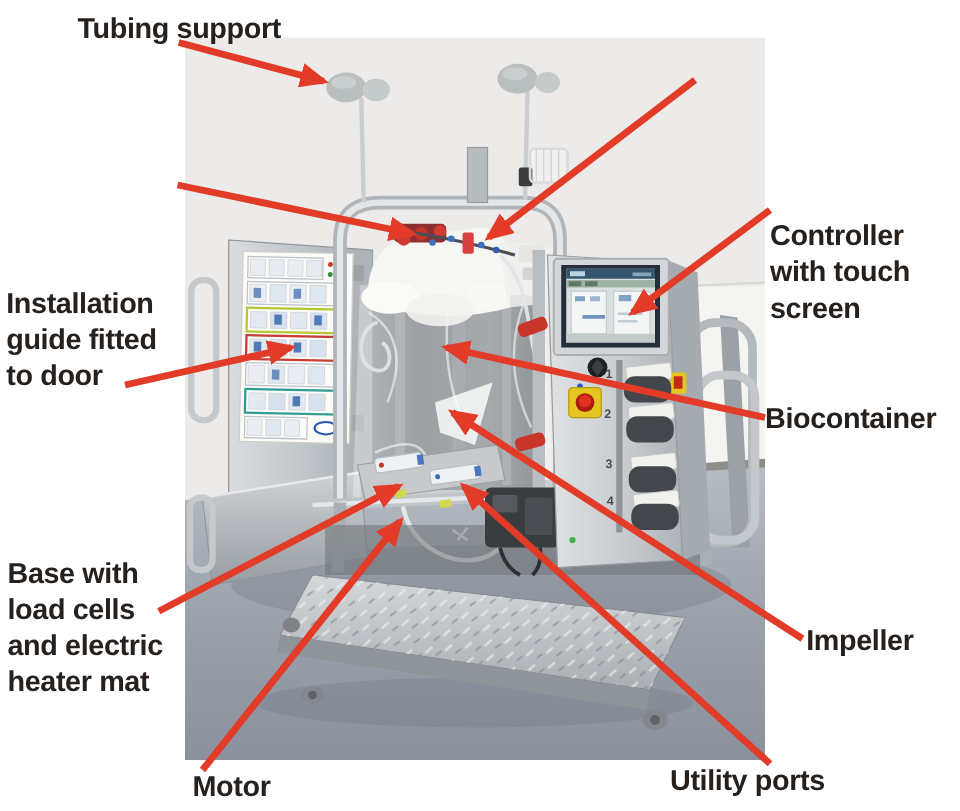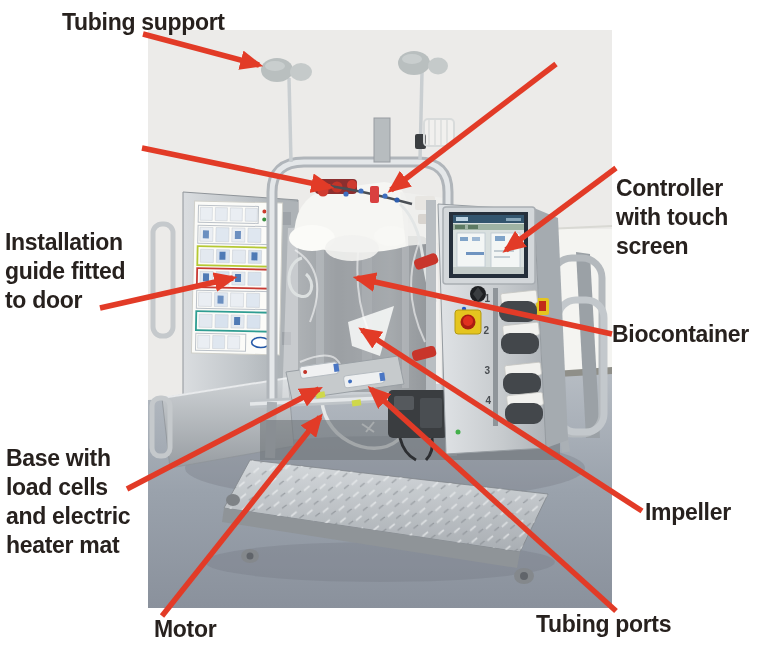--- a/index.html
+++ b/index.html
@@ -347,15 +347,15 @@
   <div class="ann" style="left:5px;   top:228px;">Installation
 guide fitted
 to door</div>
   <div class="ann" style="left:612px; top:320px;">Biocontainer</div>
   <div class="ann" style="left:6px;   top:444px;">Base with
 load cells
 and electric
 heater mat</div>
   <div class="ann" style="left:645px; top:498px;">Impeller</div>
   <div class="ann" style="left:131px; top:615px;margin-left:23px;">Motor</div>
-  <div class="ann" style="left:536px; top:610px;">Tubing ports</div>
+  <div class="ann" style="left:536px; top:610px;">Utility ports</div>
 
 </div>
 
 </body></html>

